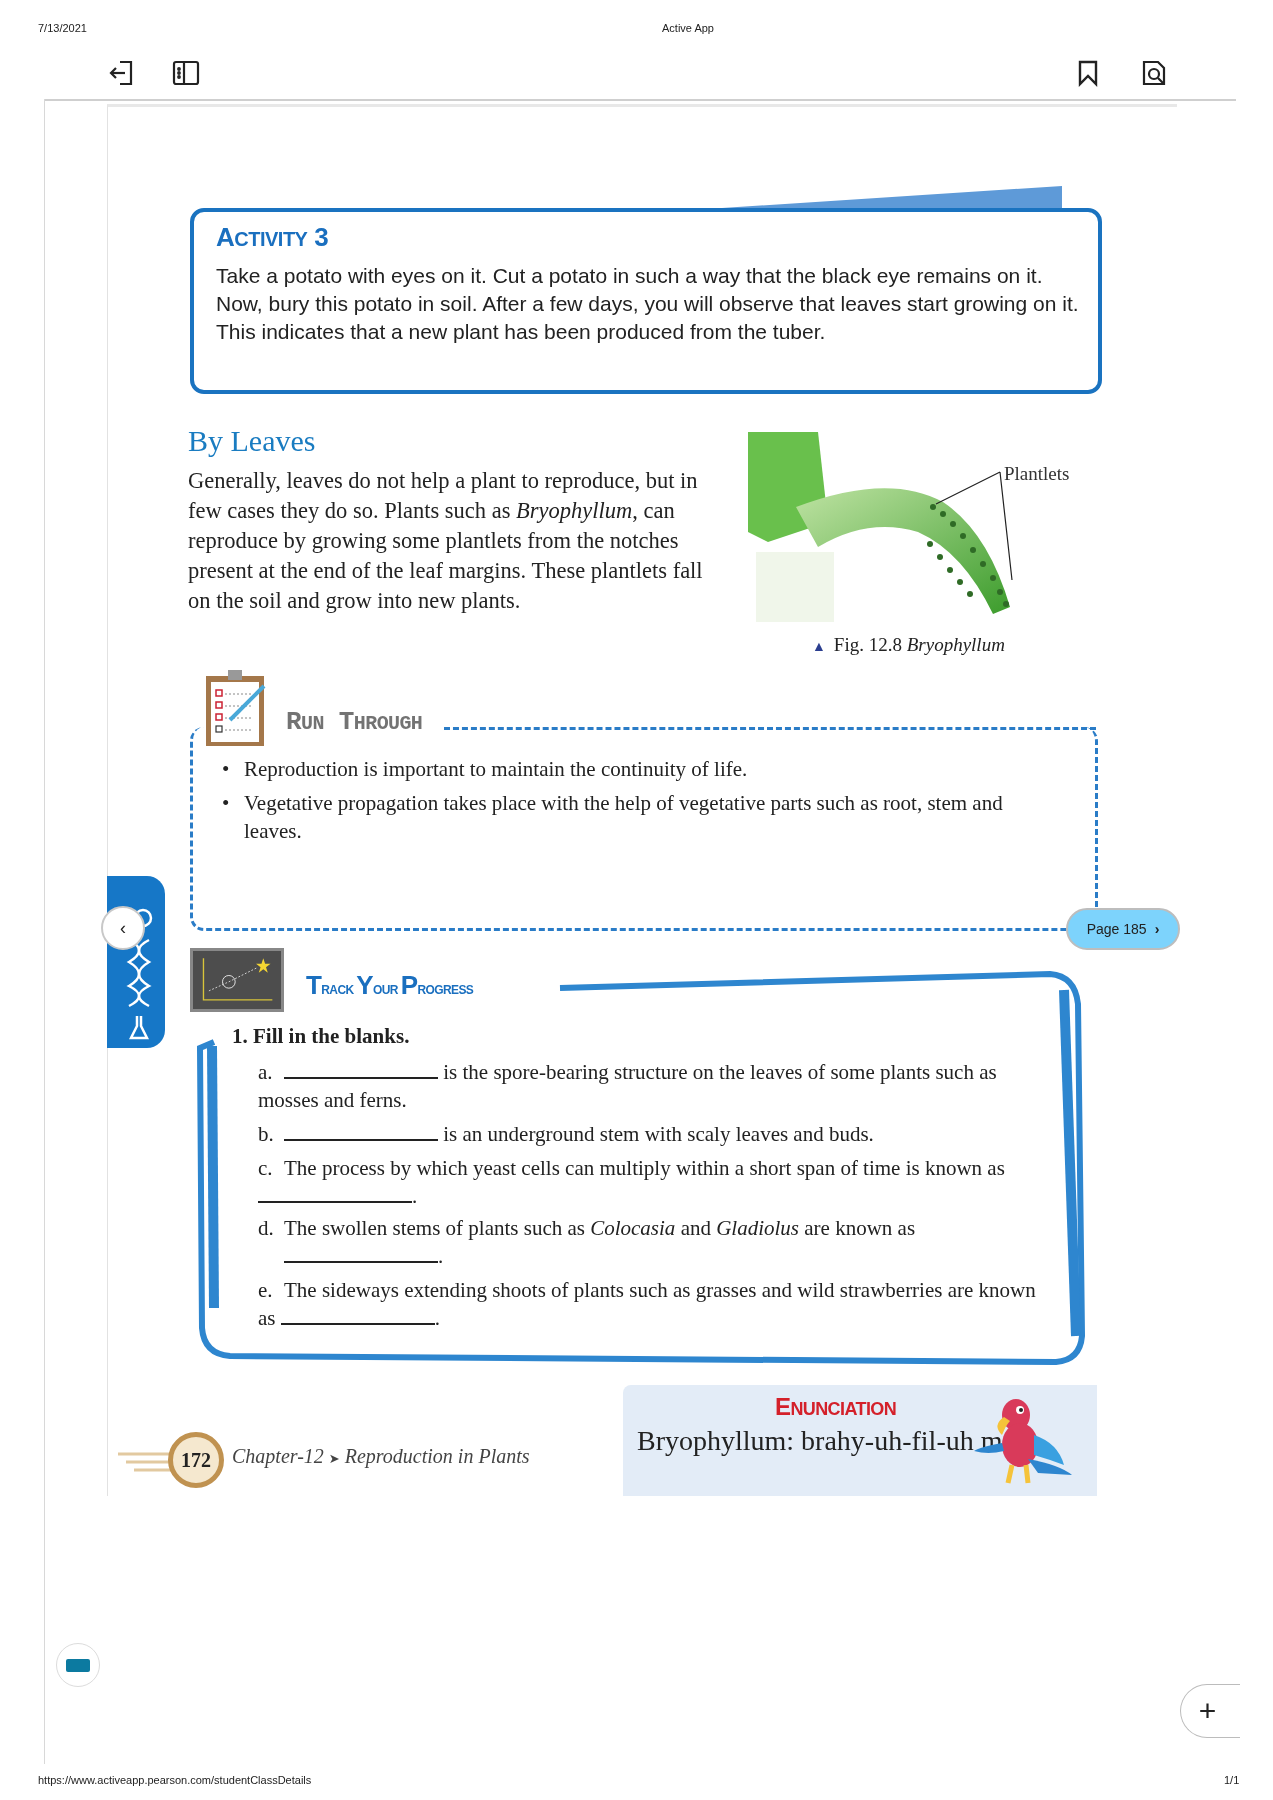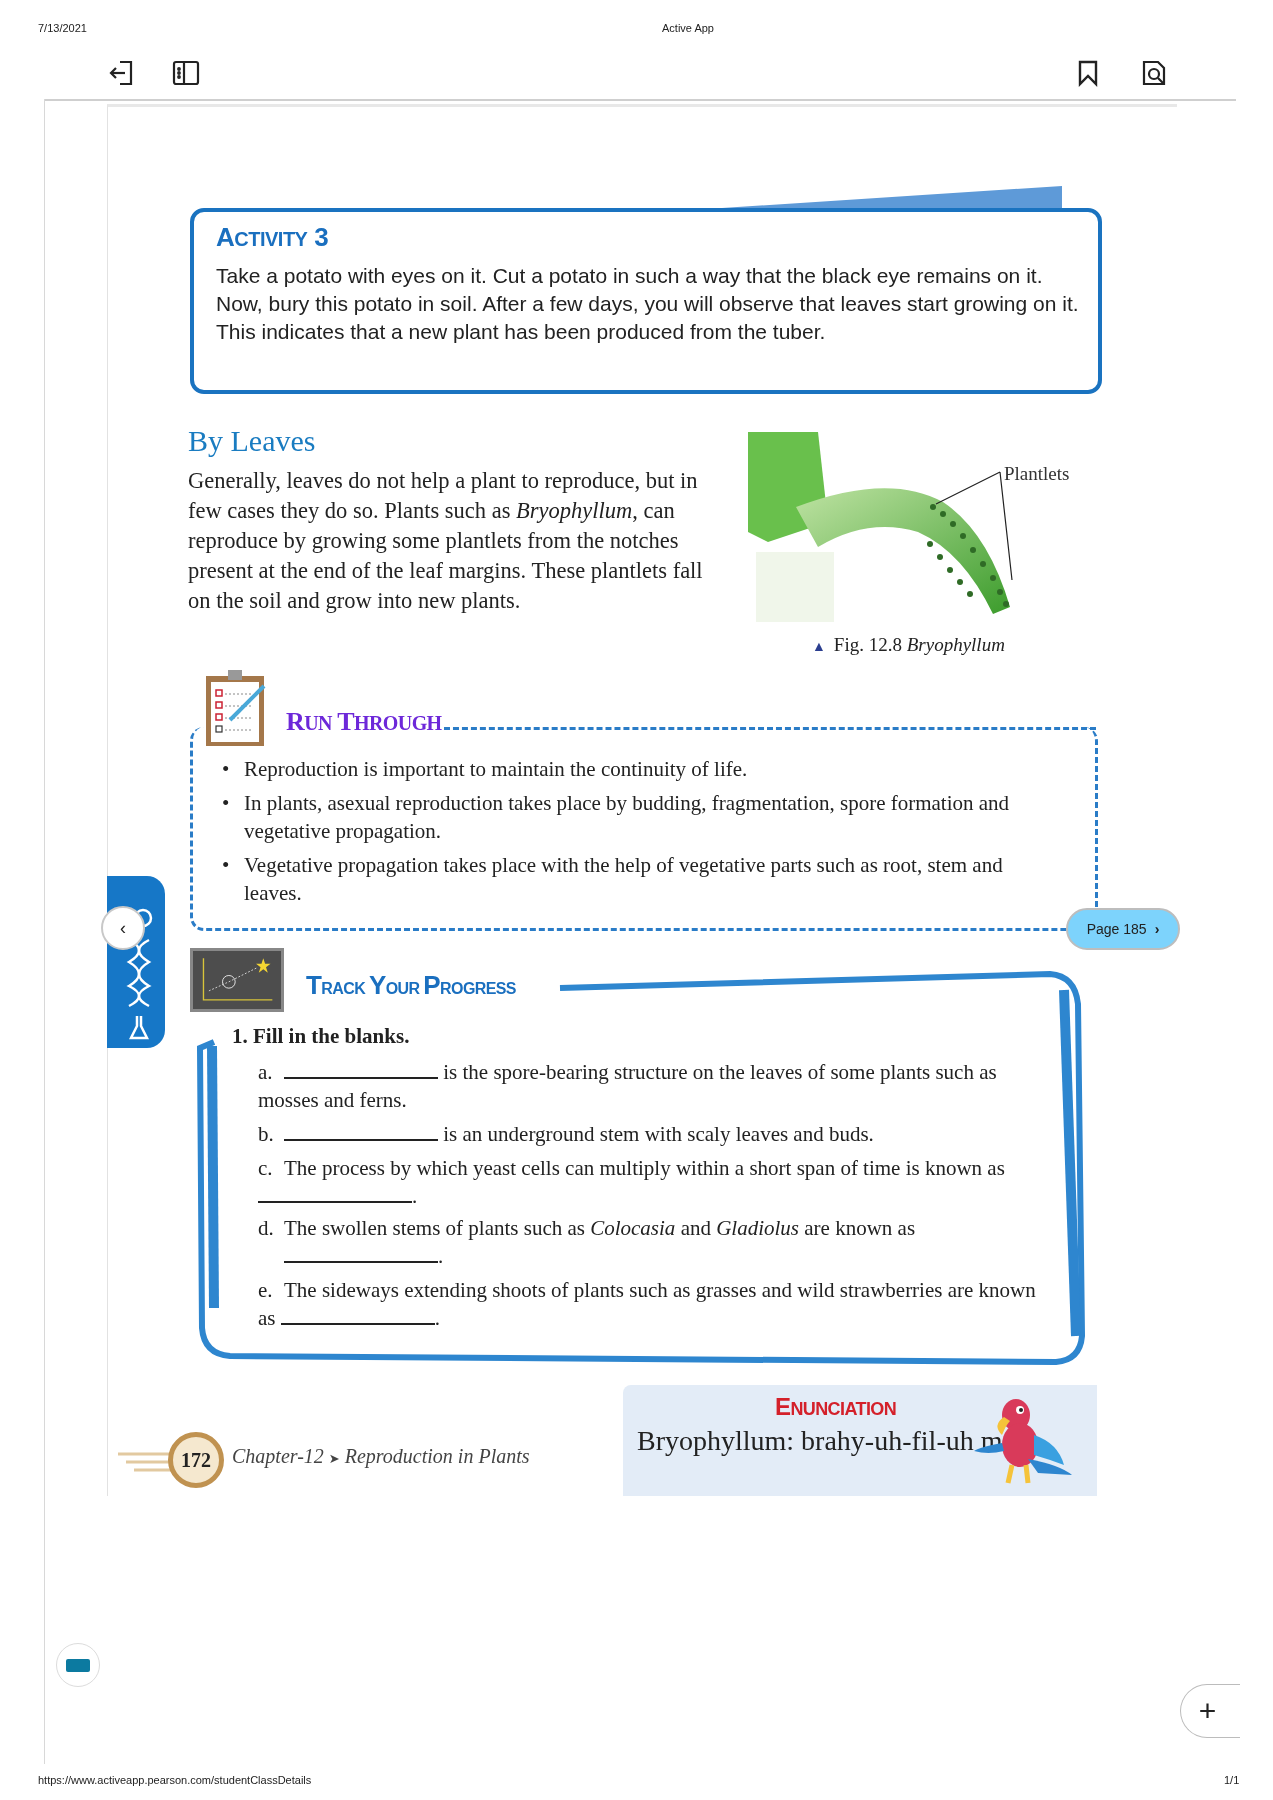--- a/index.html
+++ b/index.html
@@ -18,32 +18,32 @@
   .activity p{position:absolute;left:22px;top:50px;width:870px;font-size:21px;line-height:28px;font-family:Liberation Sans, sans-serif;color:#222}
   .section-title{position:absolute;left:188px;top:424px;font-size:30px;color:#1a7cc1;font-family:"Liberation Serif",serif}
   .leaves-text{position:absolute;left:188px;top:466px;width:540px;font-size:22.5px;line-height:30px;font-family:"Liberation Serif",serif;color:#222}
   .figure{position:absolute;left:748px;top:432px;width:270px;height:190px}
   .plantlets-label{position:absolute;left:1004px;top:463px;font-size:19px;font-family:"Liberation Serif",serif;color:#333}
   .fig-caption{position:absolute;left:812px;top:634px;font-size:19px;font-family:"Liberation Serif",serif;color:#222}
   .fig-caption .tri{color:#2b3e8f;font-size:14px;margin-right:8px}
   .run-box{position:absolute;left:190px;top:727px;width:908px;height:204px;border:3px dashed #2a7cc7;border-radius:14px;border-top:none}
   .run-topline{position:absolute;left:444px;top:727px;width:652px;height:3px;border-top:3px dashed #2a7cc7}
   .clipboard{position:absolute;left:204px;top:668px;width:62px;height:80px}
-  .run-title{position:absolute;left:286px;top:707px;font-size:26px;font-weight:bold;color:#6d28d9;font-family:Liberation Serif, serif;letter-spacing:-0.6px}
+  .run-title{position:absolute;left:286px;top:707px;font-size:26px;font-weight:bold;color:#737373;font-family:Liberation Mono, monospace;letter-spacing:-0.6px}
   .run-title .sc{font-size:20px}
   .run-list{position:absolute;left:218px;top:755px;width:840px;list-style:none}
   .run-list li{position:relative;padding-left:26px;font-size:21px;line-height:28px;margin-bottom:6px;font-family:"Liberation Serif",serif}
   .run-list li::before{content:"•";position:absolute;left:4px;top:0}
   .page-pill{position:absolute;left:1066px;top:908px;width:114px;height:42px;border:2px solid #bdbdbd;border-radius:22px;background:#7dd3fc;display:flex;align-items:center;justify-content:center;font-size:14px;color:#222;cursor:pointer}
   .page-pill .chev{margin-left:8px;font-weight:bold}
   .side-tab{position:absolute;left:107px;top:876px;width:58px;height:172px;background:#1677c7;border-radius:0 18px 18px 0}
   .prev-btn{position:absolute;left:101px;top:906px;width:44px;height:44px;border-radius:50%;border:2px solid #c8c8c8;background:#fff;display:flex;align-items:center;justify-content:center;font-size:18px;color:#222;cursor:pointer}
   .track-board{position:absolute;left:190px;top:948px;width:94px;height:64px;background:#4d4d4d;border:3px solid #888}
   .track-title{position:absolute;left:306px;top:970px;font-size:26px;font-weight:bold;color:#1a6fbf;font-family:"Liberation Sans",sans-serif;letter-spacing:-0.6px}
-  .track-title .sc{font-size:16px}
+  .track-title .sc{font-size:12px}
   .track-box{position:absolute;left:190px;top:968px;width:900px;height:404px}
   .fill-heading{position:absolute;left:232px;top:1024px;font-size:21px;font-weight:bold;font-family:"Liberation Serif",serif}
   .q{position:absolute;left:258px;font-size:21px;line-height:28px;font-family:"Liberation Serif",serif;width:790px}
   .q .lbl{display:inline-block;width:26px}
   .blank{display:inline-block;width:154px;border-bottom:2px solid #222;height:18px;vertical-align:baseline}
   .footer-num{position:absolute;left:168px;top:1432px;width:56px;height:56px;border-radius:50%;border:5px solid #c09250;background:#f5e8cf;display:flex;align-items:center;justify-content:center;font-weight:bold;font-size:20px;font-family:"Liberation Serif",serif;color:#222}
   .speed-lines{position:absolute;left:118px;top:1446px;width:56px;height:30px}
   .chapter{position:absolute;left:232px;top:1445px;font-size:20px;font-style:italic;color:#444;font-family:"Liberation Serif",serif}
   .enun{position:absolute;left:623px;top:1385px;width:474px;height:111px;background:#e3ecf7;border-radius:8px 0 0 0}
   .enun h4{position:absolute;left:152px;top:8px;font-size:24px;color:#d4202a;font-family:"Liberation Sans",sans-serif;font-weight:bold;letter-spacing:-0.6px}
@@ -147,21 +147,20 @@
     </g>
   <rect x="12" y="58" width="6" height="6" stroke="#333" fill="none" stroke-width="1.2"></rect>
   <g stroke="#888" stroke-dasharray="2 2">
       <path d="M21 26h26M21 38h26M21 50h26M21 62h26"></path>
     </g>
   <path d="M26 52 L60 18" stroke="#49a8d8" stroke-width="4"></path>
 </svg>
 <div class="run-title"><span>R</span><span class="sc">UN</span> <span>T</span><span class="sc">HROUGH</span></div>
 <ul class="run-list">
   <li>Reproduction is important to maintain the continuity of life.</li>
-  <li>In plants, asexual reproduction takes place by budding, fragmentation, spore formation and vegetative propagation.</li>
   <li>Vegetative propagation takes place with the help of vegetative parts such as root, stem and leaves.</li>
 </ul>
 
 <div class="side-tab">
   <svg viewBox="0 0 58 172" width="58" height="172">
     <g stroke="#fff" stroke-width="2.5" fill="none">
       <circle cx="36" cy="42" r="8"></circle>
       <path d="M22 64 Q42 74 22 86 Q42 98 22 110 Q42 120 22 130"></path>
       <path d="M42 64 Q22 74 42 86 Q22 98 42 110 Q22 120 42 130"></path>
       <path d="M30 140 L30 150 L24 162 L40 162 L34 150 L34 140"></path>

